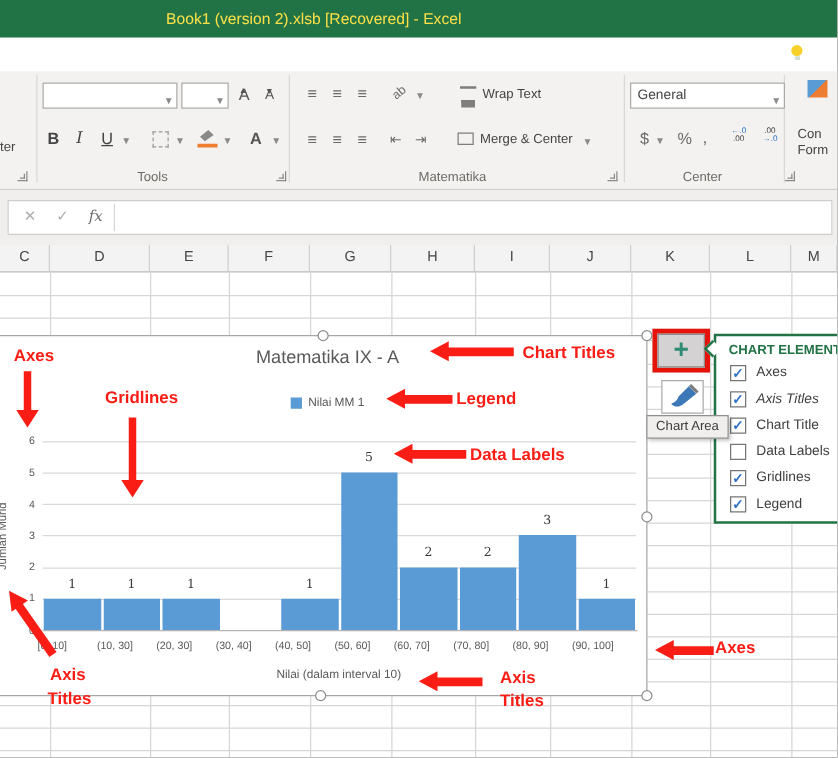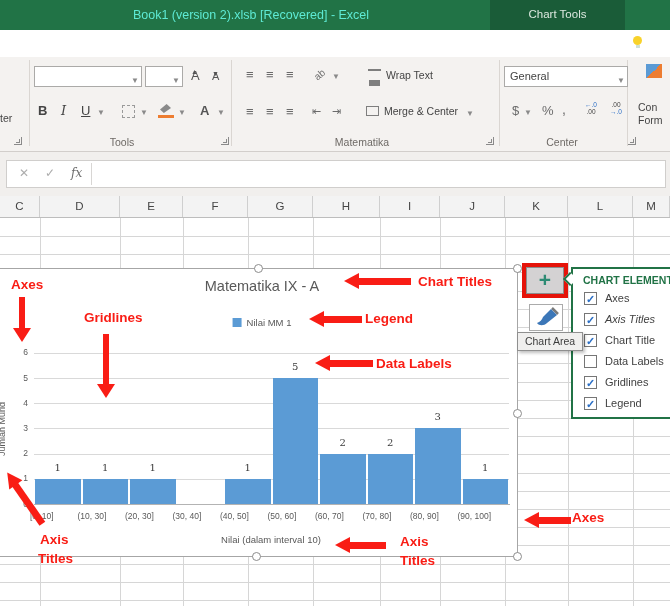--- a/index.html
+++ b/index.html
@@ -3,21 +3,21 @@
 <meta charset="utf-8">
 <style>
   html,body{margin:0;padding:0;background:#888;}
   #app{position:relative;width:670px;height:606px;background:#fff;overflow:hidden;
        font-family:"Liberation Sans",sans-serif;-webkit-font-smoothing:antialiased;}
   #app *{position:absolute;box-sizing:border-box;}
   
   #titlebar{left:0;top:0;width:670px;height:30px;background:#217346;}
   #context-box{left:490px;top:0;width:135px;height:30px;background:#1a5c38;}
   #context-label{left:0;top:8px;width:135px;text-align:center;color:#dce8df;font-size:11.5px;}
-  #title-text{left:251px;top:8px;transform:translateX(-50%);color:#5eead4;font-size:12.5px;white-space:nowrap;}
+  #title-text{left:251px;top:8px;transform:translateX(-50%);color:#fde047;font-size:12.5px;white-space:nowrap;}
   
   #tabrow{left:0;top:30px;width:670px;height:27px;background:#217346;}
   .tab{top:7px;transform:translateX(-50%);color:#fff;font-size:12px;white-space:nowrap;}
   #tellme-bulb{left:633px;top:36px;width:9px;height:9px;border-radius:50%;background:#f8d22a;}
   #tellme-bulb:after{content:"";position:absolute;left:2.5px;top:9px;width:4px;height:3px;background:#cfe0d5;}
   #tellme-text{left:647px;top:37px;color:#fff;font-size:12px;}
   
   #ribbon{left:0;top:57px;width:670px;height:95px;background:#f4f2f0;border-bottom:1px solid #d2cecb;}
   .rsep{top:3px;width:1px;height:86px;background:#dad6d2;}
   .rlabel{top:79px;font-size:10.5px;color:#6e6a66;text-align:center;}
@@ -70,23 +70,20 @@
   #panel-header{left:10px;top:5px;color:#217346;font-weight:bold;font-size:10.5px;white-space:nowrap;}
   .pcheck{left:11px;width:13px;height:13px;background:#fff;border:1px solid #767676;color:#2b6fc6;font-size:11px;font-weight:bold;text-align:center;line-height:12px;}
   .plabel{left:32px;font-size:11px;color:#3f3f3f;white-space:nowrap;}
 </style>
 </head>
 <body>
 
 <div id="app">
 
   <div id="titlebar">
-    <div id="context-box">
-      <div id="context-label">Chart Tools</div>
-    </div>
     <div id="title-text">Book1 (version 2).xlsb [Recovered] - Excel</div>
   </div>
 
   <div id="tellme-bulb"></div>
   <div id="tellme-text">Tel</div>
 
   <div id="ribbon">
     <div class="rsep" style="left:29px"></div>
     <div class="rsep" style="left:231px"></div>
     <div class="rsep" style="left:499px"></div>

